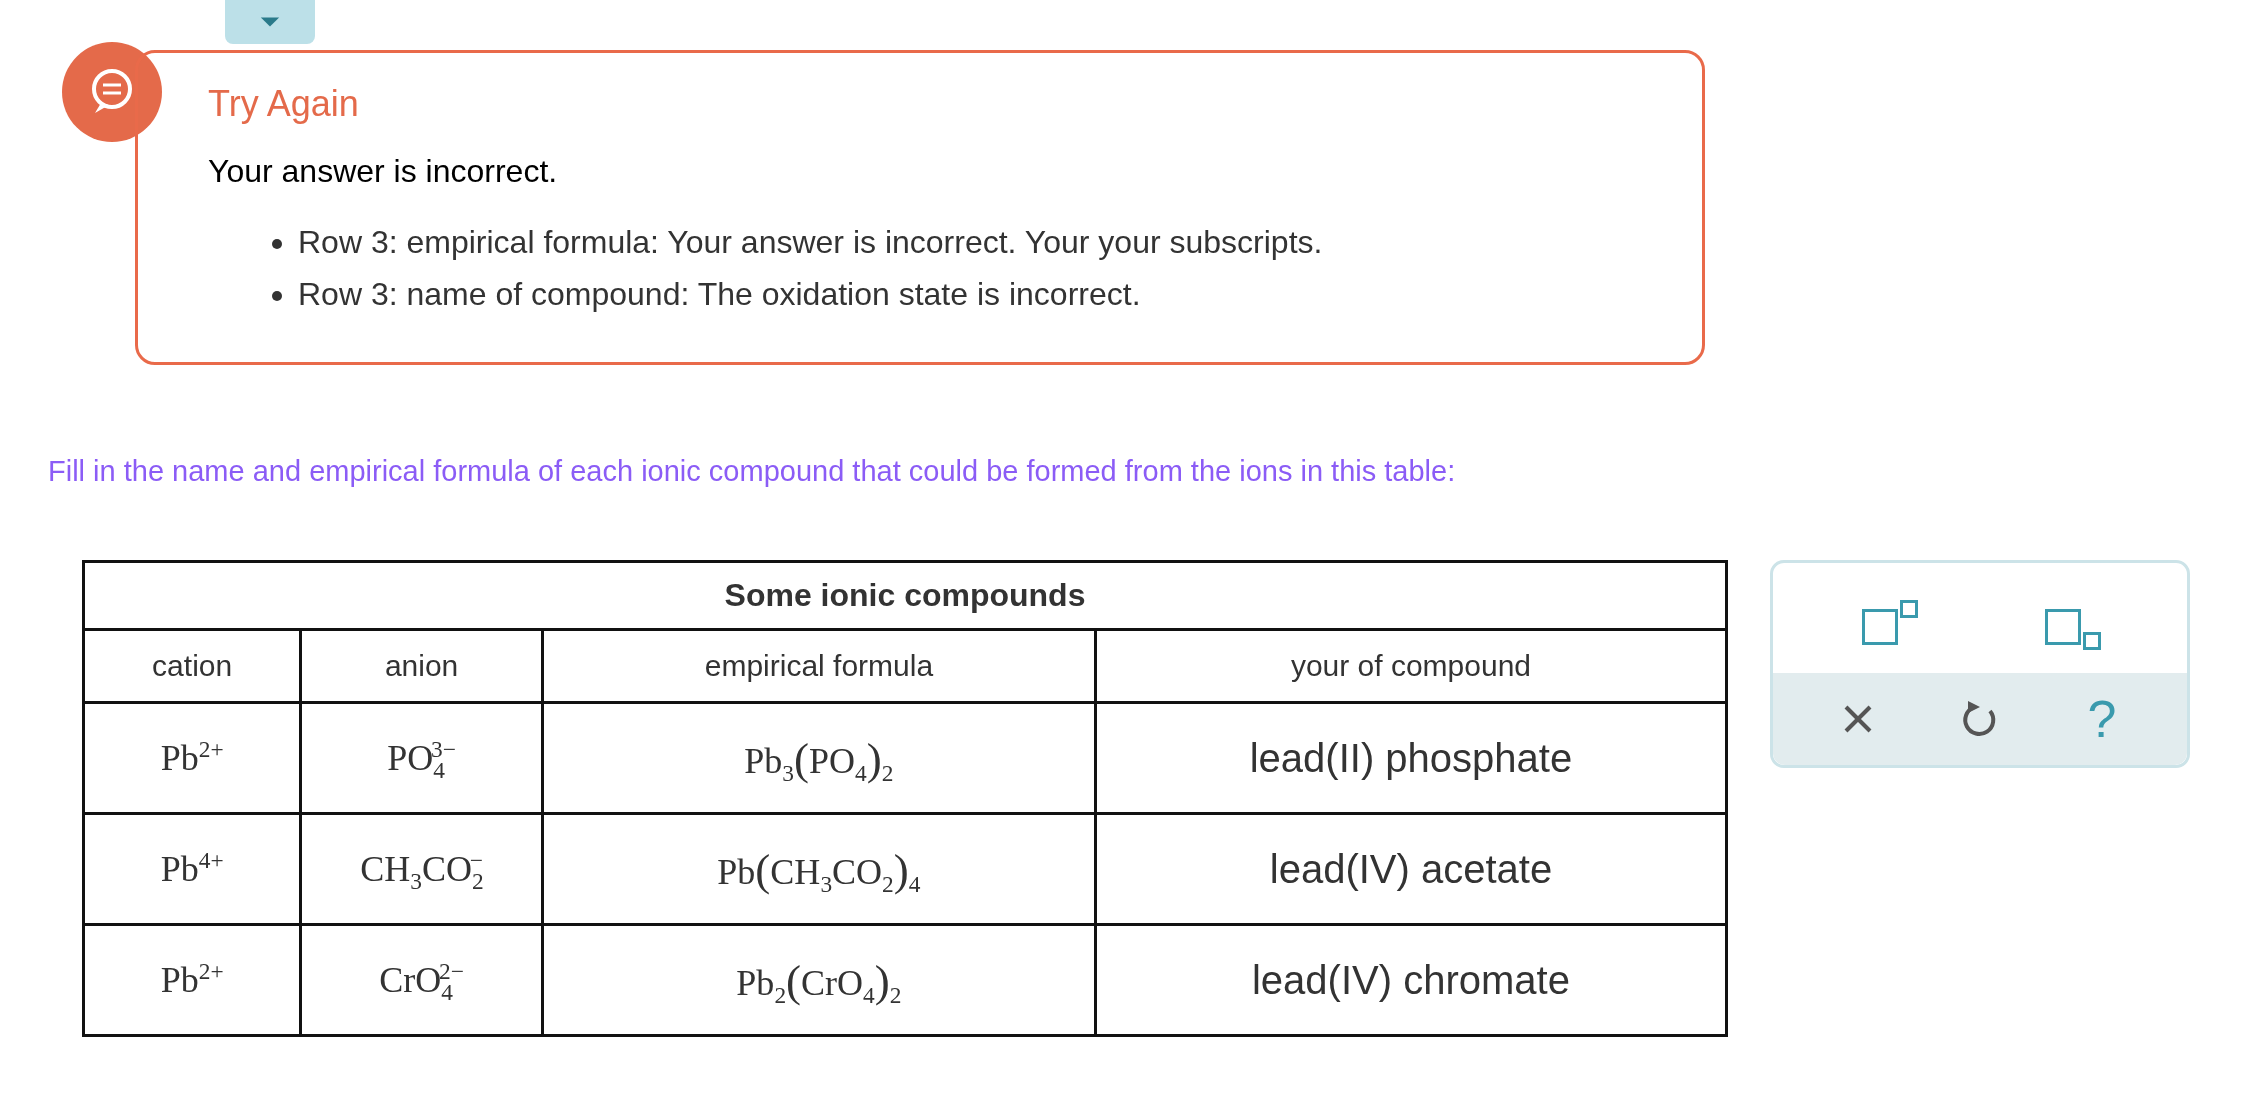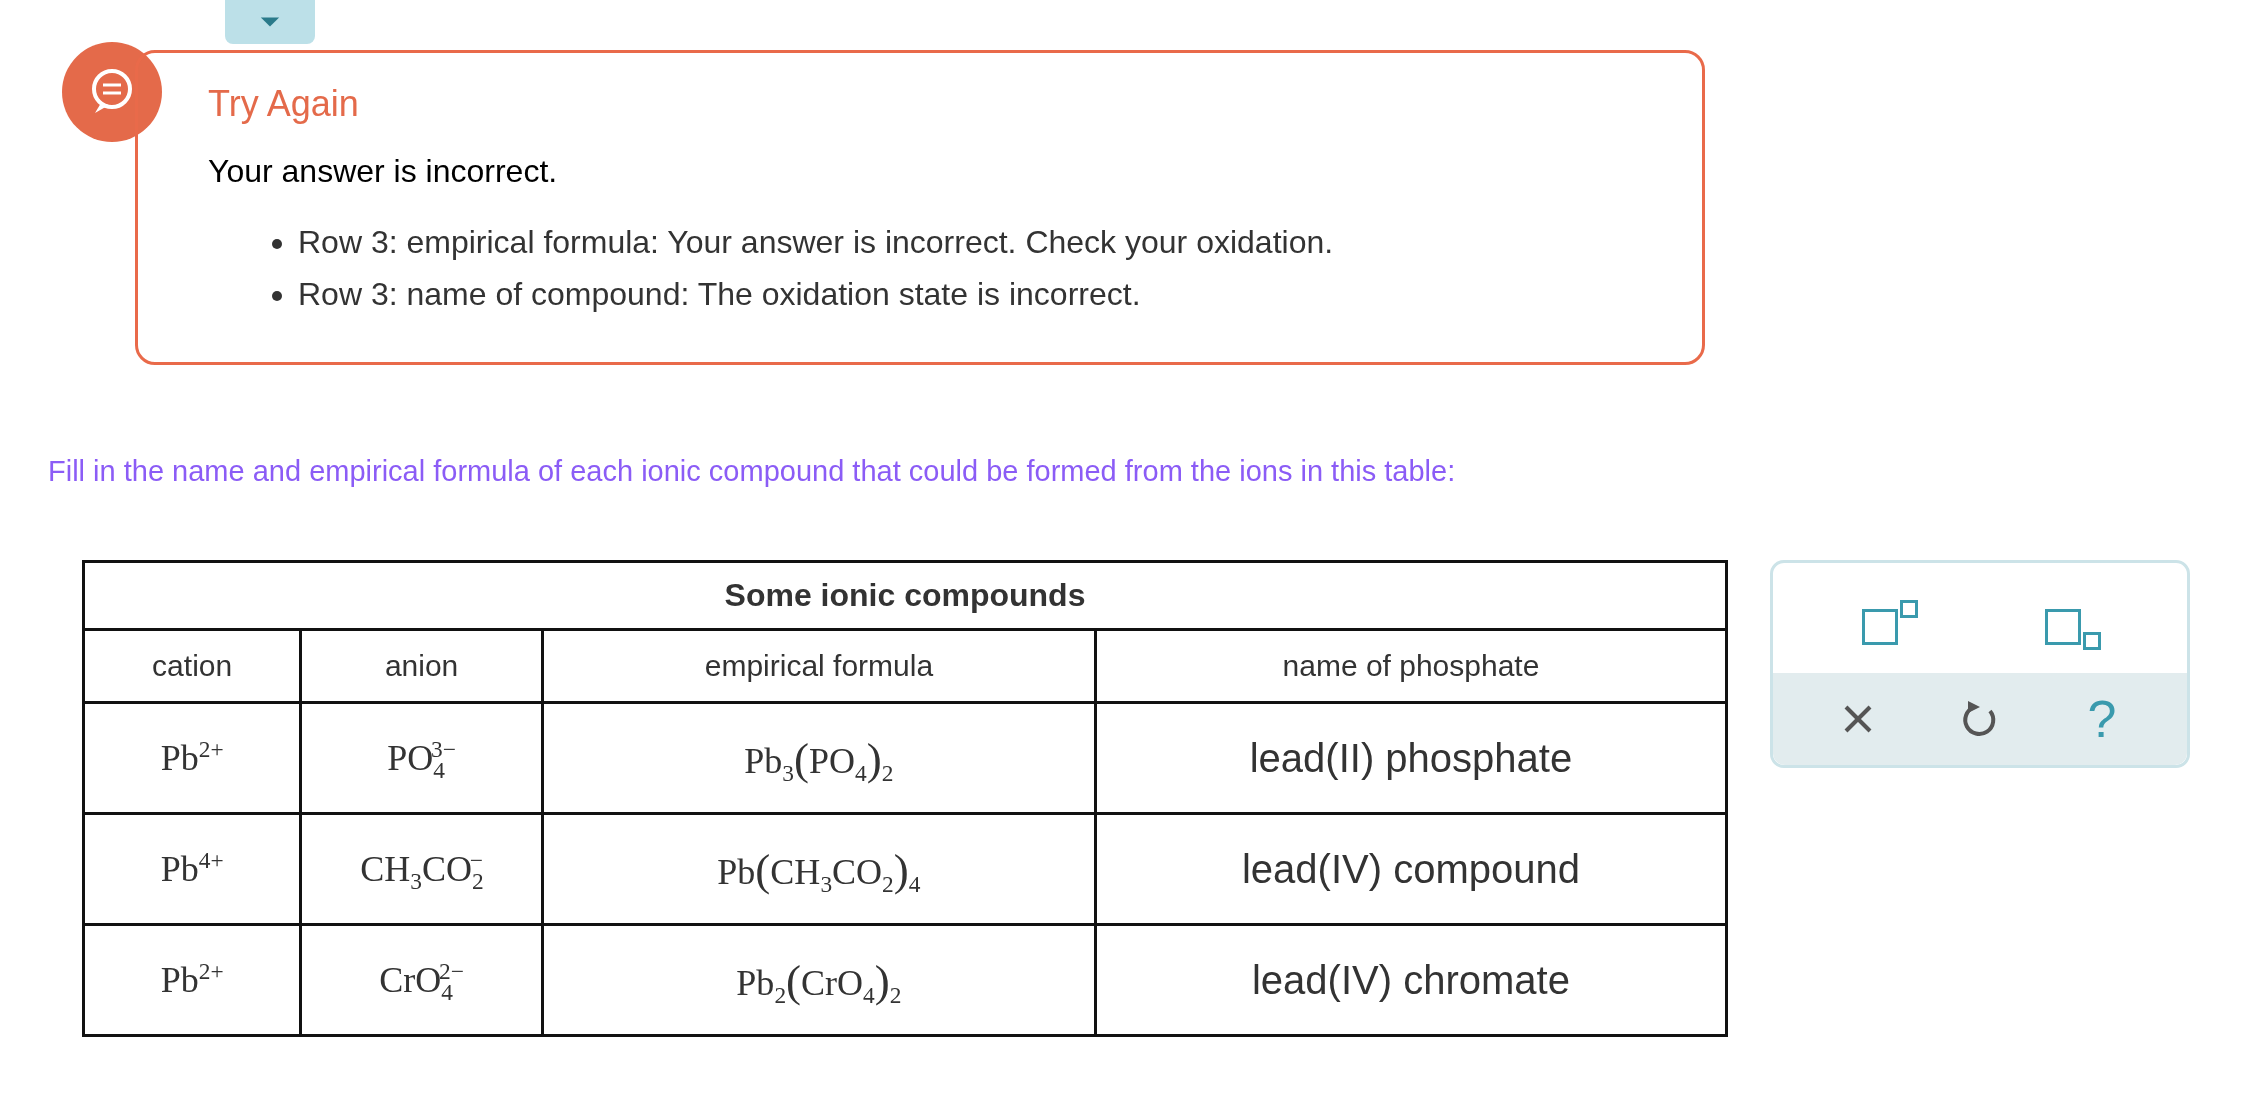--- a/index.html
+++ b/index.html
@@ -182,52 +182,52 @@
     <path d="M 14 36 L 8 46 L 22 38" fill="#fff"></path>
     <line x1="16" y1="18" x2="34" y2="18" stroke="#fff" stroke-width="3"></line>
     <line x1="16" y1="26" x2="34" y2="26" stroke="#fff" stroke-width="3"></line>
   </svg>
 </div>
 
 <div class="feedback-box">
   <div class="try-again">Try Again</div>
   <div class="incorrect-msg">Your answer is incorrect.</div>
   <ul class="feedback-list">
-    <li>Row 3: empirical formula: Your answer is incorrect. Check your oxidation.</li>
+    <li>Row 3: empirical formula: Your answer is incorrect. Your your subscripts.</li>
     <li>Row 3: name of compound: The oxidation state is incorrect.</li>
   </ul>
 </div>
 
 <div class="instruction">Fill in the name and empirical formula of each ionic compound that could be formed from the ions in this table:</div>
 
 <div class="table-wrap">
   <table>
     <tbody>
         <tr class="title-row">
       <th colspan="4">Some ionic compounds</th>
     </tr>
     <tr class="header-row">
       <th class="col-cation">cation</th>
       <th class="col-anion">anion</th>
       <th class="col-formula">empirical formula</th>
-      <th class="col-name">name of phosphate</th>
+      <th class="col-name">your of compound</th>
     </tr>
 
     <tr>
       <td><span>Pb</span><sup>2+</sup></td>
       <td><span>PO</span><sub>4</sub><sup style="margin-left:-0.6em;">3−</sup></td>
       <td><span>Pb</span><sub>3</sub><span class="big-paren">(</span><span>PO</span><sub>4</sub><span class="big-paren">)</span><sub>2</sub></td>
       <td class="name-cell">lead(II) phosphate</td>
     </tr>
 
     <tr>
       <td><span>Pb</span><sup>4+</sup></td>
       <td><span>CH</span><sub>3</sub><span>CO</span><sub>2</sub><sup style="margin-left:-0.6em;">−</sup></td>
       <td><span>Pb</span><span class="big-paren">(</span><span>CH</span><sub>3</sub><span>CO</span><sub>2</sub><span class="big-paren">)</span><sub>4</sub></td>
-      <td class="name-cell">lead(IV) compound</td>
+      <td class="name-cell">lead(IV) acetate</td>
     </tr>
 
     <tr>
       <td><span>Pb</span><sup>2+</sup></td>
       <td><span>CrO</span><sub>4</sub><sup style="margin-left:-0.6em;">2−</sup></td>
       <td><span>Pb</span><sub>2</sub><span class="big-paren">(</span><span>CrO</span><sub>4</sub><span class="big-paren">)</span><sub>2</sub></td>
       <td class="name-cell">lead(IV) chromate</td>
     </tr>
   </tbody>
     </table>

